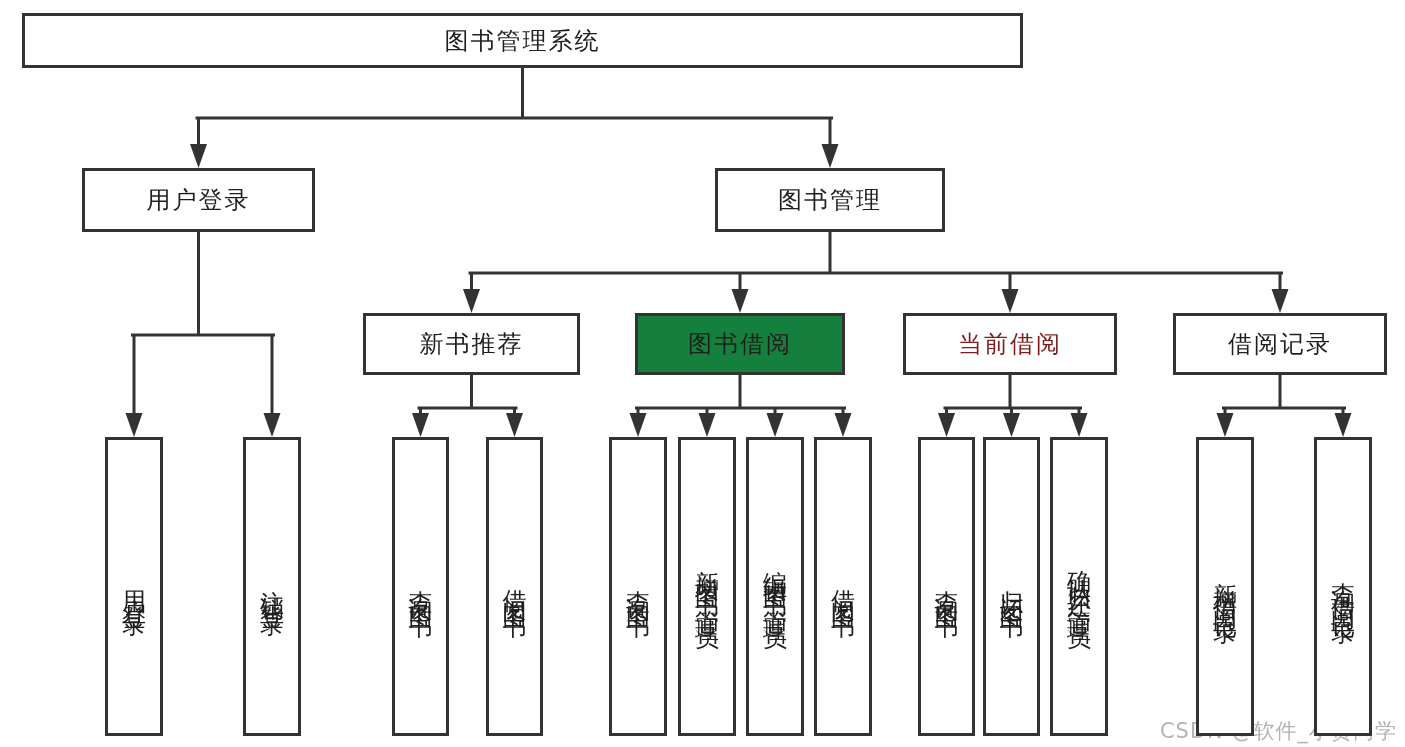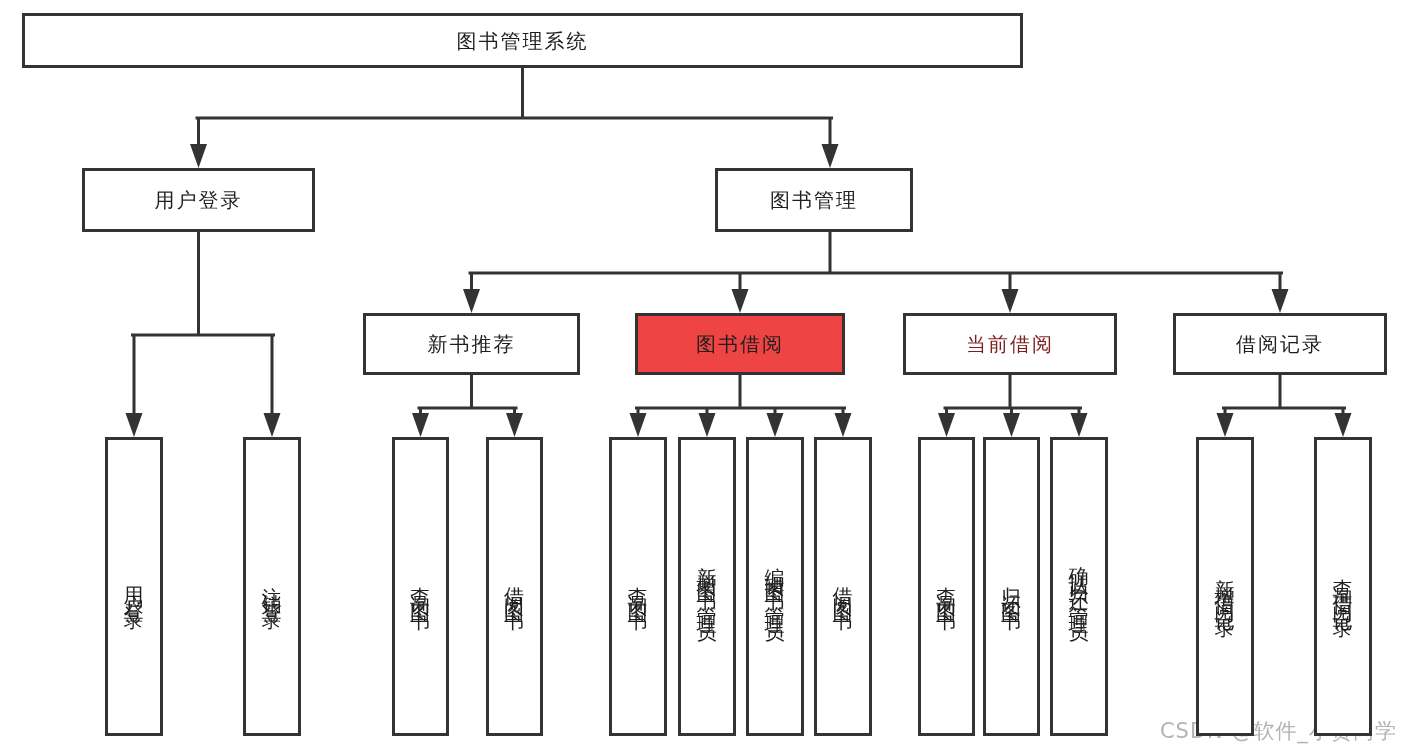--- a/index.html
+++ b/index.html
@@ -20,21 +20,21 @@
     pointer-events: none;
   }
   .box {
     position: absolute;
     box-sizing: border-box;
     background: #ffffff;
     border: 3px solid #333333;
     display: flex;
     align-items: center;
     justify-content: center;
-    font-size: 20px;
+    font-size: 24px;
     color: #1f1f1f;
     line-height: 1;
     white-space: nowrap;
   }
   .box.h {
     letter-spacing: 2px;
   }
   .box.v {
     writing-mode: vertical-rl;
     text-orientation: mixed;
@@ -73,23 +73,23 @@
       <polygon points="834.5,413 851.5,413 843,437" fill="#333333"></polygon>
       <polygon points="938,413 955,413 946.5,437" fill="#333333"></polygon>
       <polygon points="1003,413 1020,413 1011.5,437" fill="#333333"></polygon>
       <polygon points="1070.5,413 1087.5,413 1079,437" fill="#333333"></polygon>
       <polygon points="1216.5,413 1233.5,413 1225,437" fill="#333333"></polygon>
       <polygon points="1334.5,413 1351.5,413 1343,437" fill="#333333"></polygon>
     </svg>
   <div id="watermark" style="color: rgb(179, 179, 179);">CSDN @软件_小贺同学</div>
 <div class="box h" style="left: 22px; top: 13px; width: 1001px; height: 55px; border-color: rgb(51, 51, 51); background: rgb(255, 255, 255); color: rgb(31, 31, 31);">图书管理系统</div>
     <div class="box h" style="left: 82px; top: 168px; width: 233px; height: 64px; border-color: rgb(51, 51, 51); background: rgb(255, 255, 255); color: rgb(31, 31, 31);">用户登录</div>
-    <div class="box h" style="left: 715px; top: 168px; width: 198px; height: 64px; border-color: rgb(51, 51, 51); background: rgb(255, 255, 255); color: rgb(31, 31, 31);">图书管理</div>
+    <div class="box h" style="left: 715px; top: 168px; width: 230px; height: 64px; border-color: rgb(51, 51, 51); background: rgb(255, 255, 255); color: rgb(31, 31, 31);">图书管理</div>
     <div class="box h" style="left: 363px; top: 313px; width: 217px; height: 62px; border-color: rgb(51, 51, 51); background: rgb(255, 255, 255); color: rgb(31, 31, 31);">新书推荐</div>
-    <div class="box h" style="left: 635px; top: 313px; width: 210px; height: 62px; border-color: rgb(51, 51, 51); background: #ef4444; color: rgb(31, 31, 31);">图书借阅</div>
+    <div class="box h" style="left: 635px; top: 313px; width: 210px; height: 62px; border-color: rgb(51, 51, 51); background: #15803d; color: rgb(31, 31, 31);">图书借阅</div>
     <div class="box h" style="left: 903px; top: 313px; width: 214px; height: 62px; border-color: rgb(51, 51, 51); background: rgb(255, 255, 255); color: #7f1d1d;">当前借阅</div>
     <div class="box h" style="left: 1173px; top: 313px; width: 214px; height: 62px; border-color: rgb(51, 51, 51); background: rgb(255, 255, 255); color: rgb(31, 31, 31);">借阅记录</div>
     <div class="box v" style="left: 105px; top: 437px; width: 58px; height: 299px; border-color: rgb(51, 51, 51); background: rgb(255, 255, 255); color: rgb(31, 31, 31);">用户登录</div>
     <div class="box v" style="left: 243px; top: 437px; width: 58px; height: 299px; border-color: rgb(51, 51, 51); background: rgb(255, 255, 255); color: rgb(31, 31, 31);">注销登录</div>
     <div class="box v" style="left: 392px; top: 437px; width: 57px; height: 299px; border-color: rgb(51, 51, 51); background: rgb(255, 255, 255); color: rgb(31, 31, 31);">查询图书</div>
     <div class="box v" style="left: 486px; top: 437px; width: 57px; height: 299px; border-color: rgb(51, 51, 51); background: rgb(255, 255, 255); color: rgb(31, 31, 31);">借阅图书</div>
     <div class="box v" style="left: 609px; top: 437px; width: 58px; height: 299px; border-color: rgb(51, 51, 51); background: rgb(255, 255, 255); color: rgb(31, 31, 31);">查询图书</div>
     <div class="box v" style="left: 678px; top: 437px; width: 58px; height: 299px; border-color: rgb(51, 51, 51); background: rgb(255, 255, 255); color: rgb(31, 31, 31);">新增图书（管理员）</div>
     <div class="box v" style="left: 746px; top: 437px; width: 58px; height: 299px; border-color: rgb(51, 51, 51); background: rgb(255, 255, 255); color: rgb(31, 31, 31);">编辑图书（管理员）</div>
     <div class="box v" style="left: 814px; top: 437px; width: 58px; height: 299px; border-color: rgb(51, 51, 51); background: rgb(255, 255, 255); color: rgb(31, 31, 31);">借阅图书</div>

